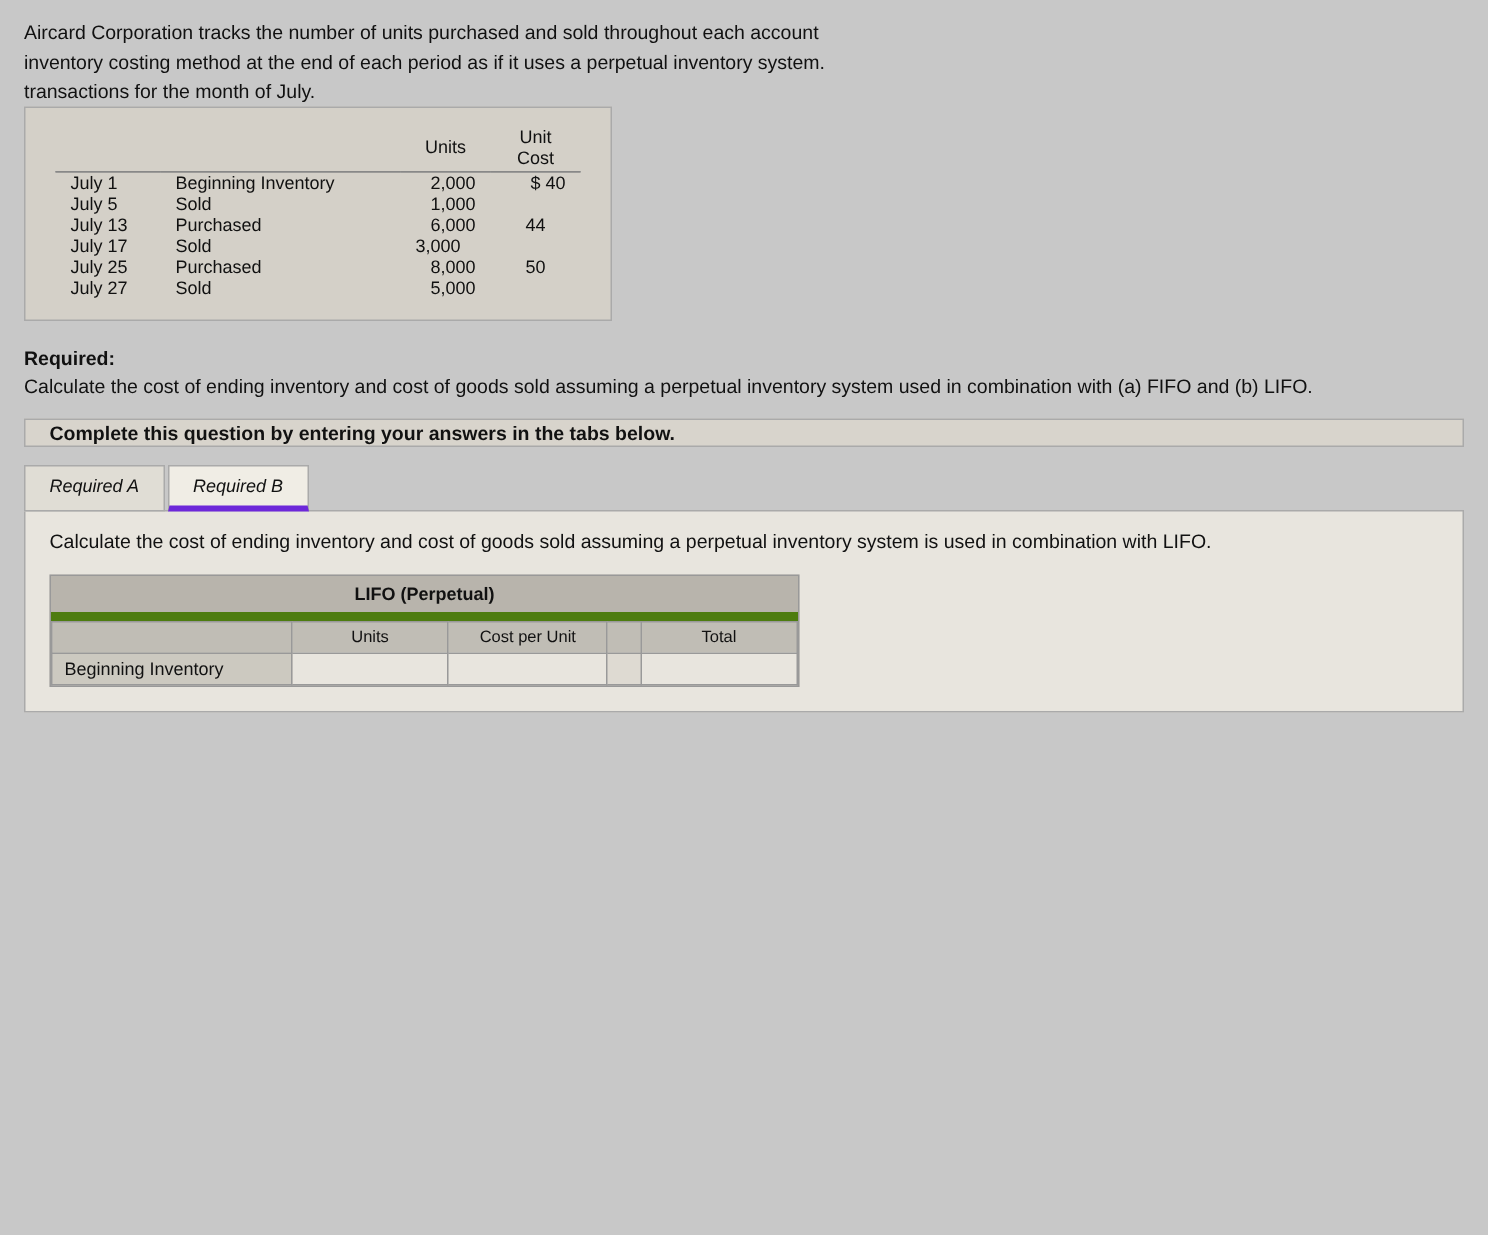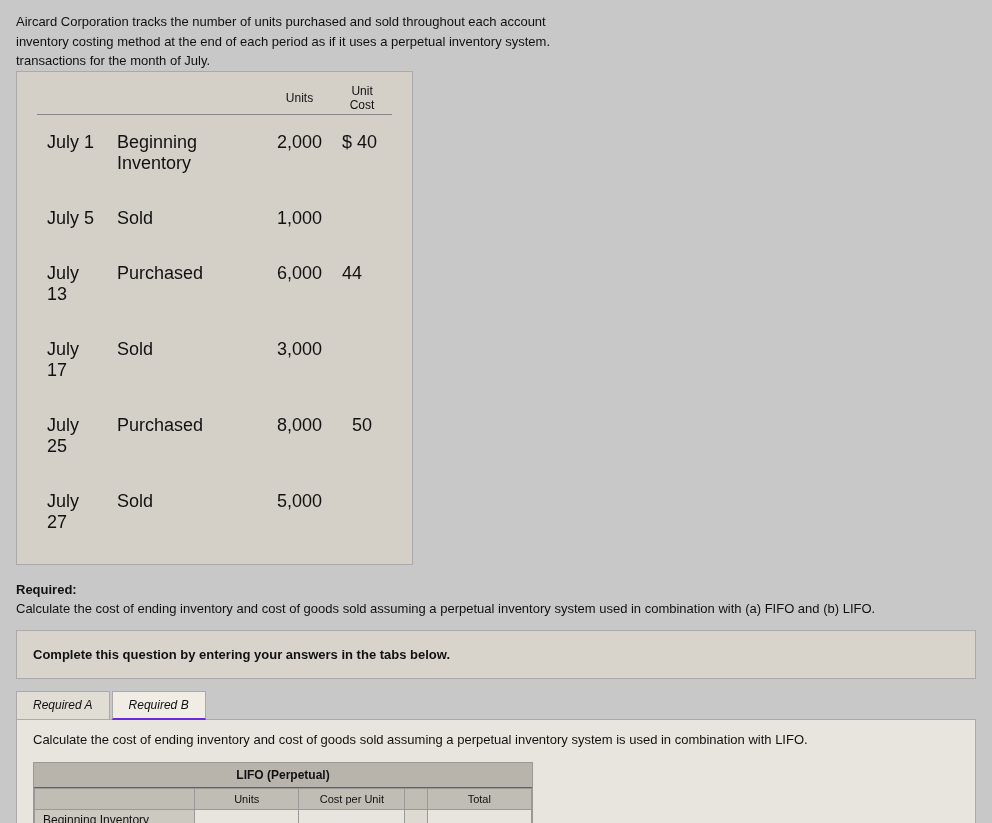--- a/index.html
+++ b/index.html
@@ -27,22 +27,22 @@
       border-collapse: collapse;
     }
     .transaction-table th {
       font-size: 12px;
       font-weight: normal;
       text-align: center;
       padding: 2px 10px;
       border-bottom: 1px solid #888;
     }
     .transaction-table td {
-      font-size: 18px;
-      padding: 17px 10px;
+      font-size: 12px;
+      padding: 0 10px;
       vertical-align: top;
     }
     .col-date { width: 70px; }
     .col-desc { width: 160px; }
     .col-units { width: 60px; text-align: right; }
     .col-cost { width: 60px; text-align: center; }
     .required-section {
       margin-bottom: 10px;
     }
     .required-title {
@@ -50,42 +50,42 @@
       font-size: 13px;
       margin-bottom: 2px;
     }
     .required-body {
       font-size: 13px;
       line-height: 1.5;
     }
     .instruction-box {
       background: #d8d4cc;
       border: 1px solid #aaa;
-      padding: 16px 16px;
+      padding: 1px 16px;
       margin: 12px 0;
       font-weight: bold;
       font-size: 13px;
     }
     .tabs-row {
       display: flex;
       gap: 0;
       margin-bottom: 0;
     }
     .tab {
       padding: 6px 16px;
       border: 1px solid #aaa;
       background: #e0ddd5;
       font-size: 12px;
       cursor: pointer;
       margin-right: 2px;
       font-style: italic;
     }
     .tab.active {
       background: #f0ede5;
-      border-bottom: 2px solid #6d28d9;
+      border-bottom: 4px solid #6d28d9;
     }
     .tab-content-area {
       border: 1px solid #aaa;
       background: #e8e5de;
       padding: 10px 16px 16px 16px;
       margin-top: -1px;
     }
     .tab-description {
       font-size: 13px;
       margin-bottom: 12px;
@@ -97,21 +97,21 @@
       display: inline-block;
       padding: 0;
       min-width: 500px;
     }
     .lifo-header-row {
       background: #b8b4ac;
       text-align: center;
       font-size: 12px;
       font-weight: bold;
       padding: 5px 0;
-      border-bottom: 1px solid #4d7c0f;
+      border-bottom: 6px solid #4d7c0f;
     }
     .lifo-table {
       width: 100%;
       border-collapse: collapse;
     }
     .lifo-table th {
       background: #c0bdb5;
       font-size: 11px;
       font-weight: normal;
       text-align: center;
@@ -159,33 +159,33 @@
           <div>Unit</div>
           <div>Cost</div>
         </th>
       </tr>
     </thead>
     <tbody id="transaction-rows">
     <tr>
     <td class="col-date">July 1</td>
     <td class="col-desc">Beginning Inventory</td>
     <td class="col-units" style="text-align:right;">2,000</td>
-    <td class="col-cost" style="text-align:left;">$ 40</td>
+    <td class="col-cost" style="text-align:right;">$ 40</td>
   </tr>
         <tr>
     <td class="col-date">July 5</td>
     <td class="col-desc">Sold</td>
     <td class="col-units" style="text-align:right;">1,000</td>
     <td class="col-cost" style="text-align:center;"></td>
   </tr>
         <tr>
     <td class="col-date">July 13</td>
     <td class="col-desc">Purchased</td>
     <td class="col-units" style="text-align:right;">6,000</td>
-    <td class="col-cost" style="text-align:left;margin-top:24px;">44</td>
+    <td class="col-cost" style="text-align:center;margin-top:24px;">44</td>
   </tr>
         <tr>
     <td class="col-date">July 17</td>
     <td class="col-desc">Sold</td>
     <td class="col-units" style="text-align:left;">3,000</td>
     <td class="col-cost" style="text-align:center;"></td>
   </tr>
         <tr>
     <td class="col-date">July 25</td>
     <td class="col-desc">Purchased</td>

